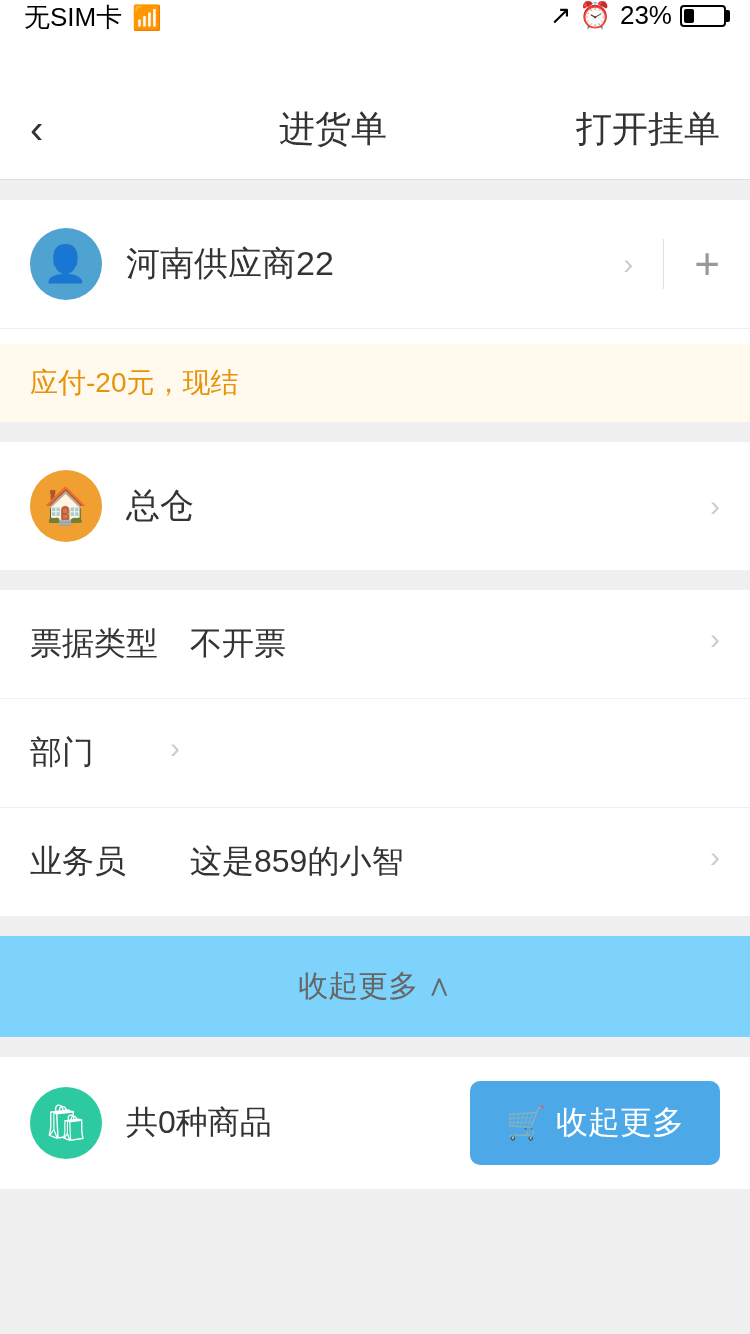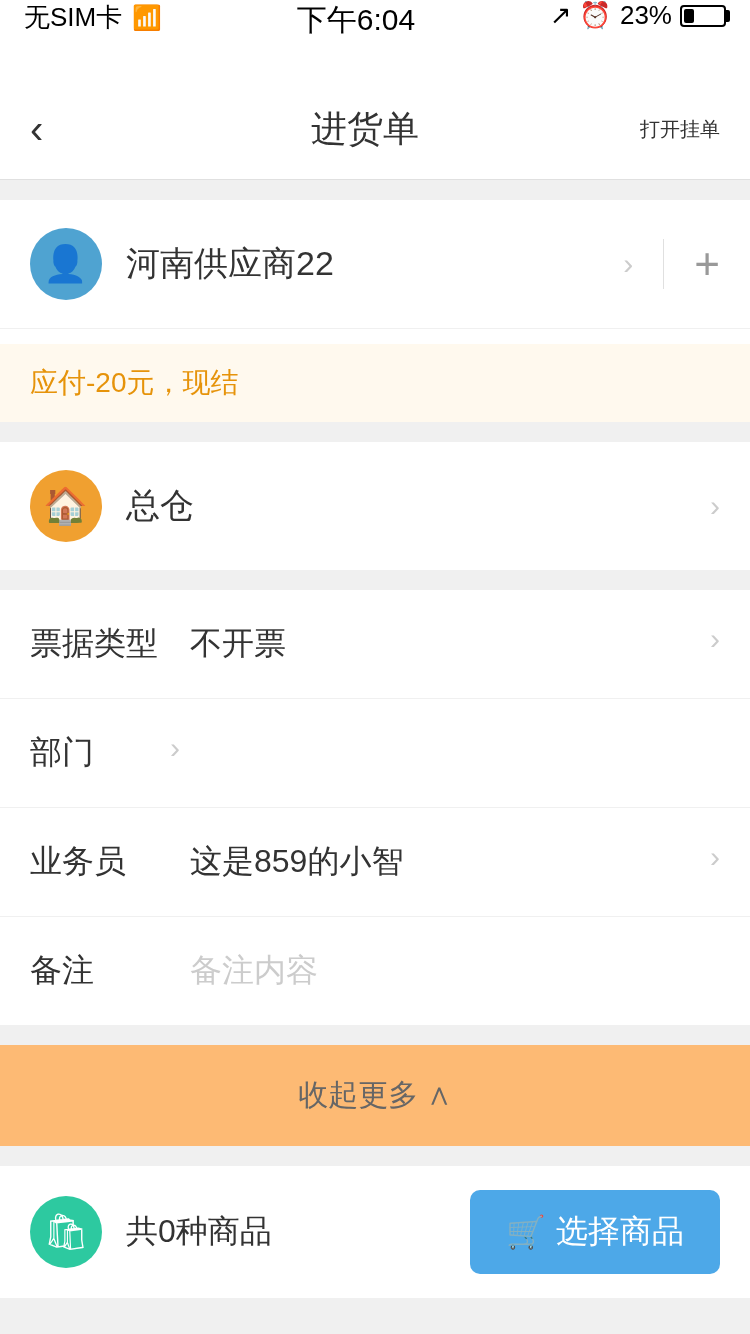--- a/index.html
+++ b/index.html
@@ -91,21 +91,21 @@
       cursor: pointer;
       width: 60px;
     }
     .nav-title {
       font-size: 36px;
       font-weight: 500;
       color: #333;
       text-align: center;
     }
     .nav-action {
-      font-size: 20px;
+      font-size: 36px;
       color: #333;
       cursor: pointer;
     }
 
     
     .section-divider {
       width: 100%;
       height: 20px;
       background: #f0f0f0;
     }
@@ -221,21 +221,21 @@
       font-size: 32px;
       color: #333;
       padding-left: 20px;
     }
     .form-value.placeholder {
       color: #ccc;
     }
 
     
     .collapse-row {
-      background: #fdba74;
+      background: #7dd3fc;
       text-align: center;
       padding: 30px;
       font-size: 30px;
       color: #666;
       margin-top: 20px;
       cursor: pointer;
     }
 
     
     .product-bar {
@@ -277,21 +277,20 @@
     }
   </style>
 </head>
 <body>
 
 <div class="status-bar">
   <div class="status-left">
     <span>无SIM卡</span>
     <span class="wifi-icon">📶</span>
   </div>
-  <div class="status-center">下午6:04</div>
   <div class="status-right">
     <span>↗</span>
     <span>⏰</span>
     <span>23%</span>
     <span class="battery-icon">
       <span class="battery-fill"></span>
     </span>
   </div>
 </div>
 
@@ -336,32 +335,28 @@
   </div>
   <div class="form-row">
     <span class="form-label">部门</span>
     <span class="row-arrow">›</span>
   </div>
   <div class="form-row">
     <span class="form-label">业务员</span>
     <span class="form-value">这是859的小智</span>
     <span class="row-arrow">›</span>
   </div>
-  <div class="form-row">
-    <span class="form-label">备注</span>
-    <span class="form-value placeholder">备注内容</span>
-  </div>
 </div>
 
 <div class="collapse-row">收起更多 ∧</div>
 
 <div class="product-bar">
   <div class="product-icon-wrap">
     <span style="color:#fff;font-size:36px;">🛍</span>
   </div>
   <span class="product-count">共0种商品</span>
   <div class="select-product-btn">
     <span class="select-icon">🛒</span>
-    <span>选择商品</span>
+    <span>收起更多</span>
   </div>
 </div>
 
 <div style="background:#f0f0f0; flex:1; min-height:300px;"></div>
 
 </body></html>

